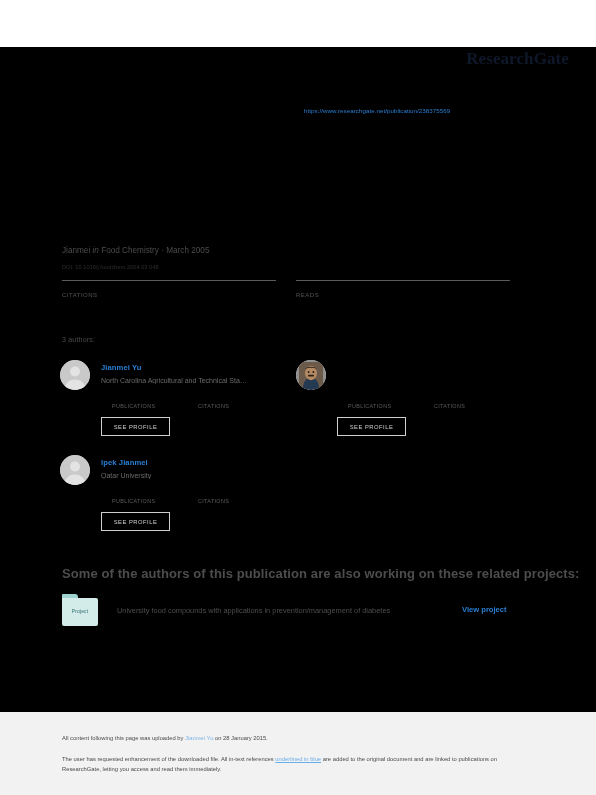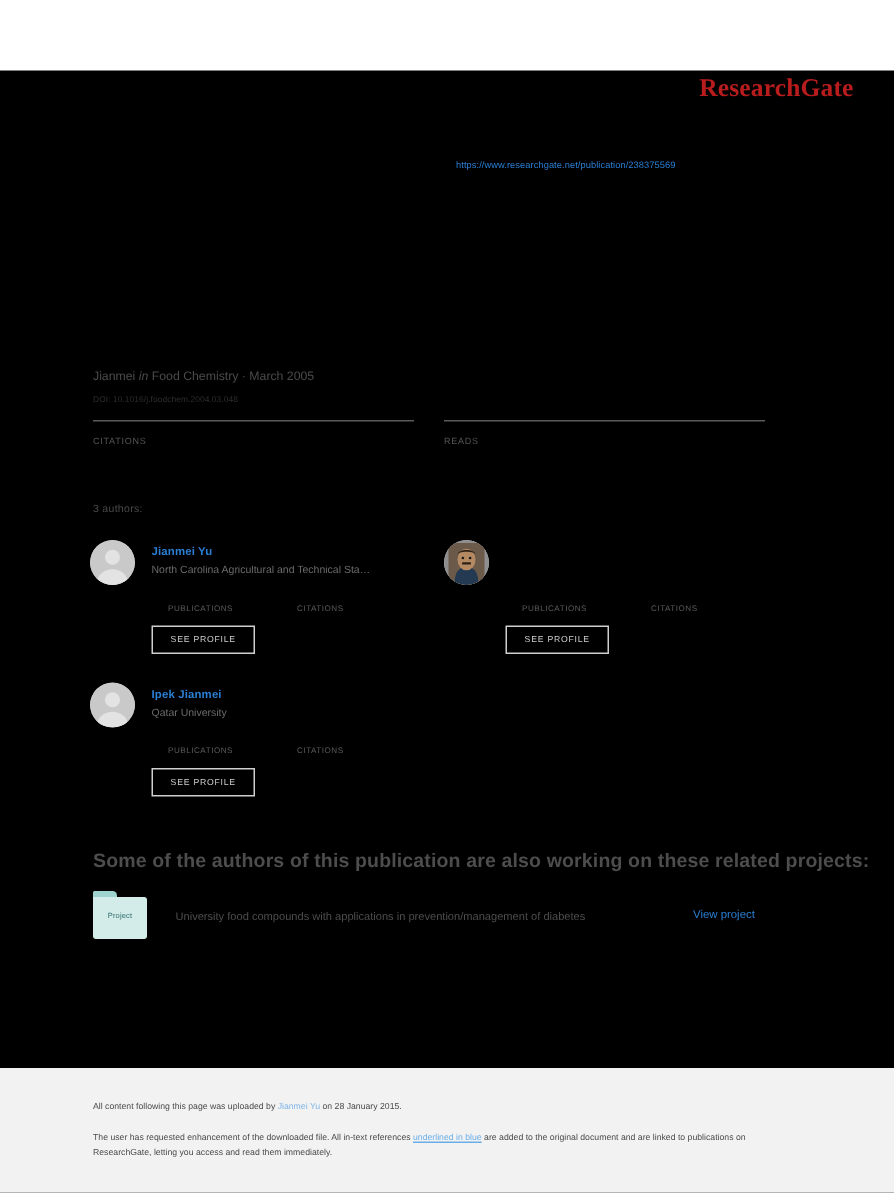--- a/index.html
+++ b/index.html
@@ -43,21 +43,21 @@
     background: #f2f2f2;
   }
 
   
   .rg-logo {
     position: absolute;
     right: 27px; top: 49px;
     font-family: "Liberation Serif", serif;
     font-size: 17px;
     font-weight: bold;
-    color: #b91c1c;
+    color: #0f172a;
     letter-spacing: 0.1px;
     white-space: nowrap;
   }
   .rg-url {
     position: absolute;
     left: 304px; top: 107px;
     font-size: 6.2px;
     color: #2a7fd4;
     letter-spacing: 0.05px;
     white-space: nowrap;
@@ -266,21 +266,21 @@
     left: 55px; top: 12px;
     font-size: 7.4px;
     color: #4d4d4d;
     white-space: nowrap;
   }
   .project-link {
     position: absolute;
     left: 400px; top: 11px;
     font-size: 7.6px;
     color: #2a7fd4;
-    font-weight: normal;
+    font-weight: bold;
     white-space: nowrap;
     cursor: pointer;
   }
 
   
   .footer-line1 {
     position: absolute;
     left: 62px; top: 735px;
     font-size: 5.8px;
     color: #4a4a4a;

